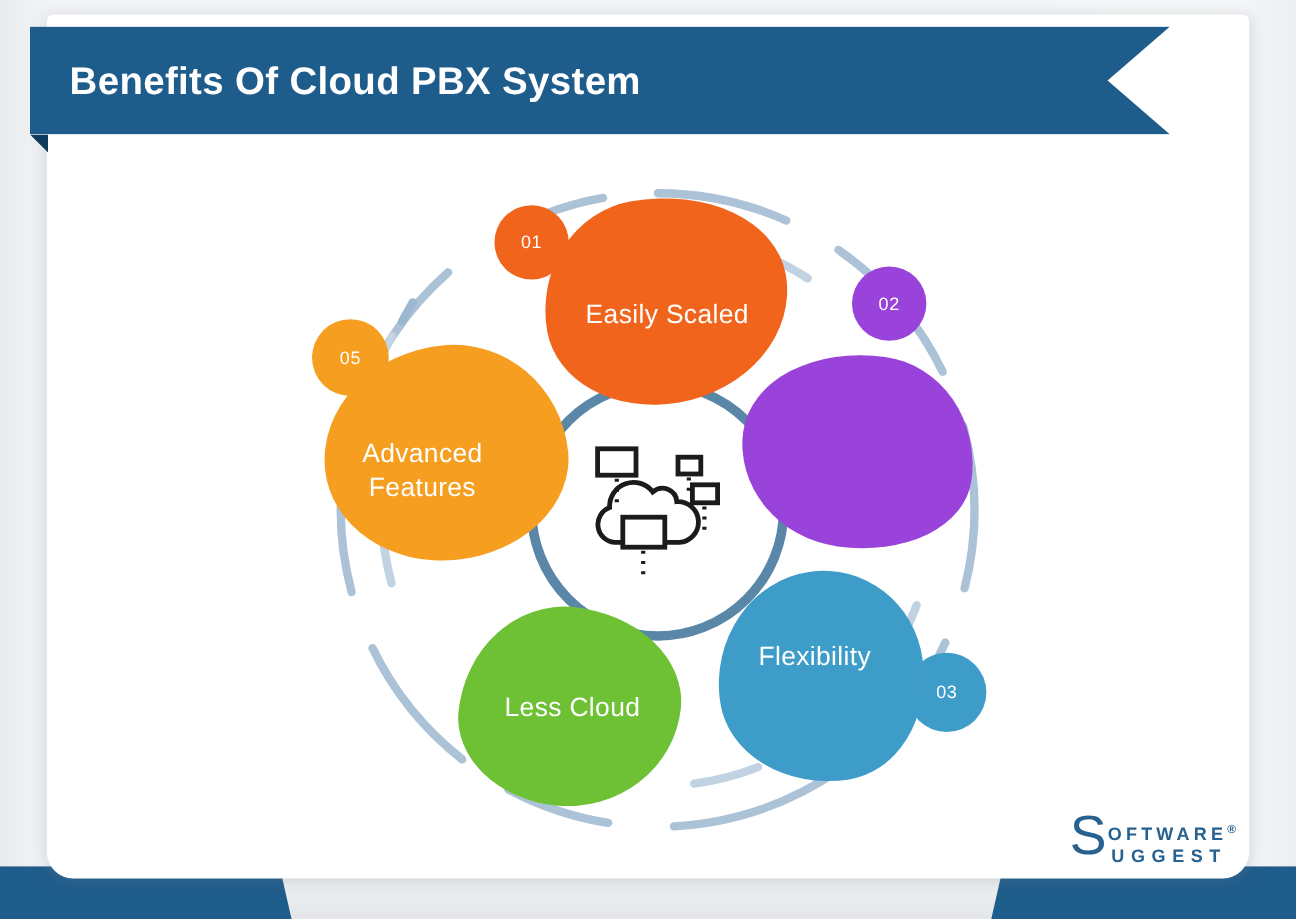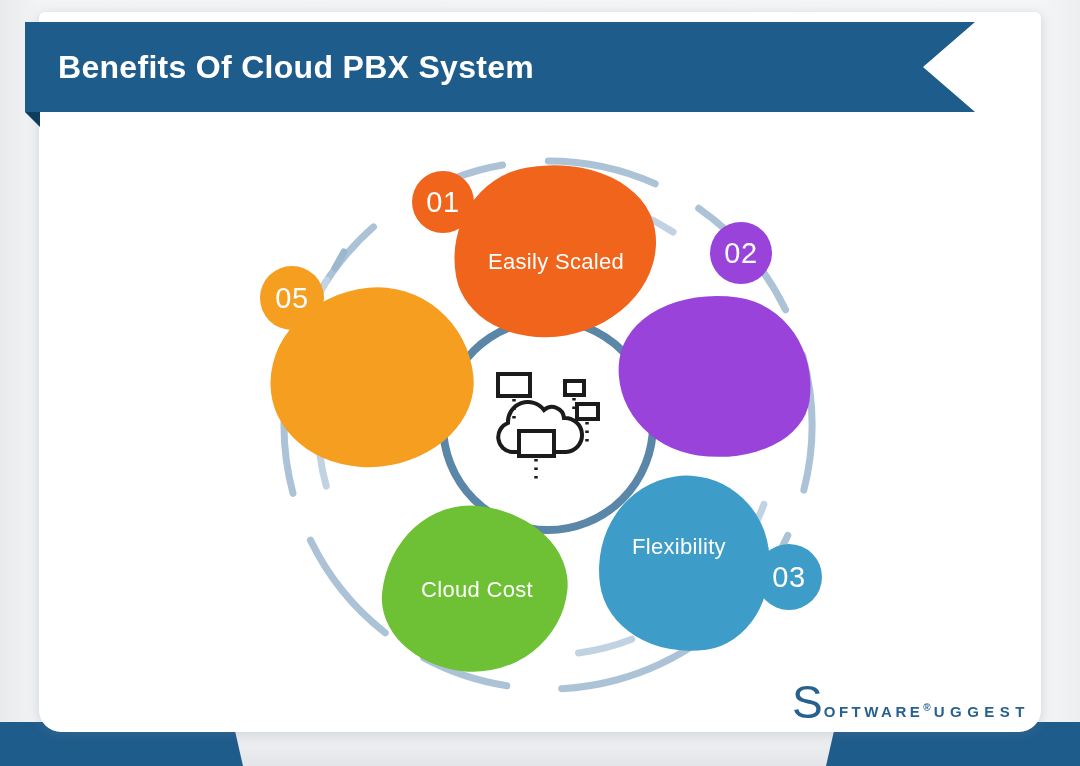--- a/index.html
+++ b/index.html
@@ -37,31 +37,31 @@
   
   .blob-label{position:absolute;color:#fff;font-size:22px;font-weight:500;text-align:center;
           line-height:1.28;letter-spacing:.3px;}
   .lbl-1{left:436px;top:248px;width:240px;}
   .lbl-2{left:638px;top:352px;width:140px;}
   .lbl-3{left:579px;top:533px;width:200px;}
   .lbl-4{left:377px;top:576px;width:200px;}
   .lbl-5{left:282px;top:364px;width:140px;}
   
   .badge{position:absolute;border-radius:50%;display:flex;align-items:center;justify-content:center;
-         color:#fff;font-size:29px;font-weight:500;letter-spacing:.5px;}
+         color:#fff;font-size:15px;font-weight:500;letter-spacing:.5px;}
   .badge-1{left:412px;top:171px;width:62px;height:62px;}
   .badge-2{left:710px;top:222px;width:62px;height:62px;}
   .badge-3{left:756px;top:544px;width:66px;height:66px;}
   .badge-4{left:322px;top:558px;width:62px;height:62px;}
   .badge-5{left:260px;top:266px;width:64px;height:64px;}
   
   .logo{position:absolute;right:50px;bottom:44px;display:flex;align-items:flex-start;
         font-family:"Liberation Serif", serif;}
   .logo-s{font-size:46px;line-height:.82;font-weight:400;}
-  .logo-col{display:flex;flex-direction:row;margin-left:1px;margin-top:18px;}
+  .logo-col{display:flex;flex-direction:column;margin-left:1px;margin-top:8px;}
   .logo-line1{font-size:15px;letter-spacing:3.5px;text-transform:uppercase;font-weight:600;}
   .logo-line2{font-size:15px;letter-spacing:5.5px;text-transform:uppercase;font-weight:600;margin-top:1px;margin-left:3px;}
   .logo-reg{font-size:10px;vertical-align:6px;letter-spacing:0;}
 </style>
 </head>
 <body>
 
 <div class="stage">
 
   <div class="bottom-band" style="background-color: rgb(30, 92, 140);">
@@ -113,21 +113,22 @@
     </div>
 
   <div class="blob blob-1" style="background-color: rgb(240, 100, 28);"></div>
   <div class="blob blob-2" style="background-color: rgb(153, 67, 219);"></div>
   <div class="blob blob-3" style="background-color: rgb(62, 156, 200);"></div>
   <div class="blob blob-4" style="background-color: rgb(110, 193, 53);"></div>
   <div class="blob blob-5" style="background-color: rgb(245, 158, 31);"></div>
 
   <div class="blob-label lbl-1">Easily Scaled</div>
   <div class="blob-label lbl-3">Flexibility</div>
-  <div class="blob-label lbl-4">Cloud Cost</div>
+  <div class="blob-label lbl-4">Less Cloud</div>
+  <div class="blob-label lbl-5">Advanced Features</div>
 
   <div class="ribbon" style="background-color: rgb(30, 92, 140);">
     <div class="page-title">Benefits Of Cloud PBX System</div>
   </div>
   <div class="ribbon-fold"></div>
 
   <div class="logo" style="color: rgb(39, 97, 143);">
     <span class="logo-s">S</span>
     <span class="logo-col">
       <span class="logo-line1"><span>oftware</span><span class="logo-reg">®</span></span>

